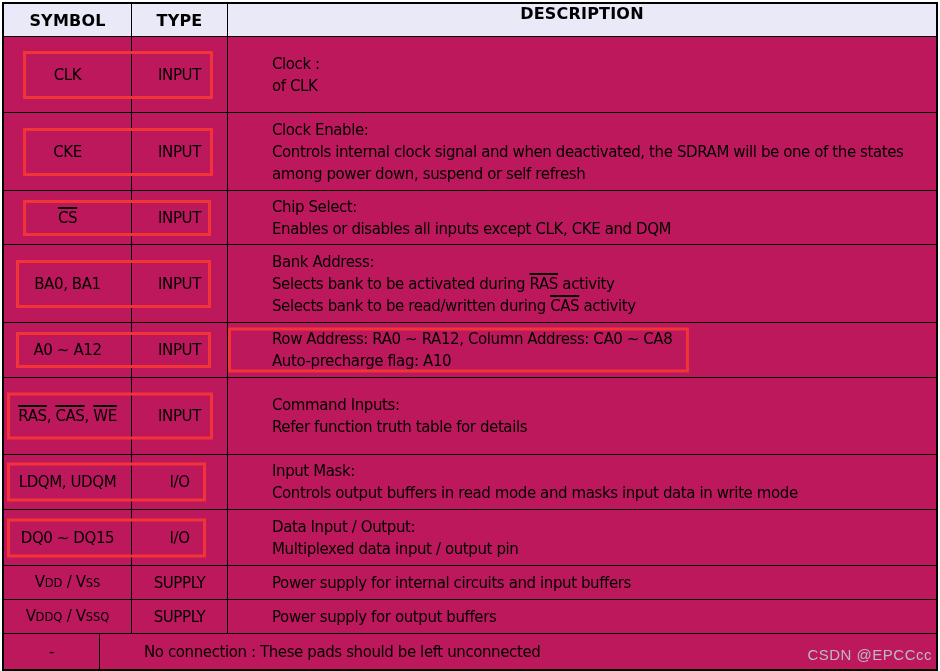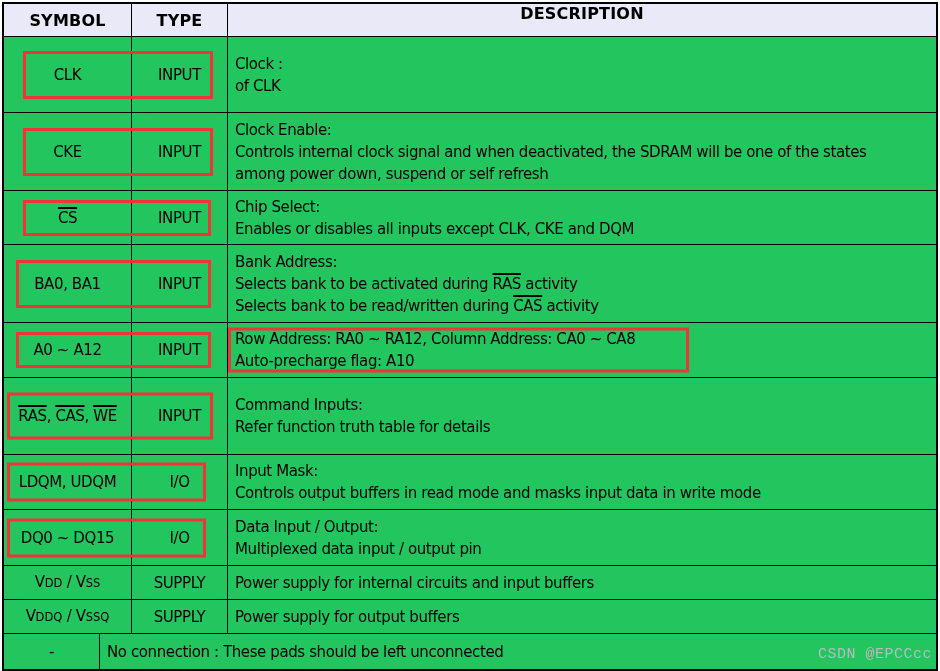--- a/index.html
+++ b/index.html
@@ -8,38 +8,38 @@
     --red:#f23337;
     --wm:#b9bcc2;
     --text:#000000;
   }
   *{margin:0;padding:0;box-sizing:border-box;}
   html,body{width:940px;height:671px;overflow:hidden;background:#ffffff;
     font-family:"DejaVu Sans","Liberation Sans",sans-serif;color:var(--text);}
   .pin-table{
     position:absolute;left:2px;top:2px;width:936px;
     border:2px solid var(--border);
-    background:#22c55e;
+    background:#be185d;
   }
   .hrow{
     display:flex;height:32px;background:var(--header-bg);
     font-weight:bold;font-size:16px;letter-spacing:0.2px;
   }
   .row{
     display:flex;position:relative;border-top:1px solid var(--border);
     font-size:15px;letter-spacing:-0.4px;line-height:22px;
   }
   .cell{display:flex;}
   .c-sym{width:128px;border-right:1px solid var(--border);
     align-items:center;justify-content:center;text-align:center;}
   .c-type{width:96px;border-right:1px solid var(--border);
     align-items:center;justify-content:center;text-align:center;}
   .c-desc{flex:1;flex-direction:column;justify-content:center;
     padding-left:7px;overflow:hidden;}
-  .dline{white-space:nowrap;}
+  .dline{white-space:nowrap;margin-left:37px;}
   .ov{text-decoration:overline;text-decoration-thickness:1.5px;text-align:right;}
   .sm{font-size:11.5px;letter-spacing:0;}
   
   .row-0{height:76px}.row-1{height:78px}.row-2{height:54px}.row-3{height:78px}
   .row-4{height:55px}.row-5{height:77px}.row-6{height:55px}.row-7{height:56px}
   .row-8{height:34px}.row-9{height:34px}.row-10{height:36px}
   
   .sym-box,.desc-box{
     position:absolute;top:50%;transform:translateY(-50%);
     border:3px solid var(--red);z-index:3;pointer-events:none;
@@ -47,21 +47,21 @@
   .row-0 .sym-box,.row-1 .sym-box{left:19px;width:190px;height:48px}
   .row-2 .sym-box{left:19px;width:188px;height:36px}
   .row-3 .sym-box{left:12px;width:195px;height:48px}
   .row-4 .sym-box{left:12px;width:195px;height:36px}
   .row-5 .sym-box{left:3px;width:206px;height:47px}
   .row-6 .sym-box,.row-7 .sym-box{left:3px;width:199px;height:39px}
   .desc-box{left:224px;width:461px;height:45px}
   .watermark{
     position:absolute;right:8px;bottom:8px;z-index:4;
     color:var(--wm);font-size:15px;letter-spacing:0.5px;
-    font-family:Liberation Mono, monospace;
+    font-family:Liberation Sans, sans-serif;
   }
 </style>
 </head>
 <body>
 
 <div class="pin-table">
   <div class="hrow">
     <div class="cell c-sym">
       <span>SYMBOL</span>
     </div>

